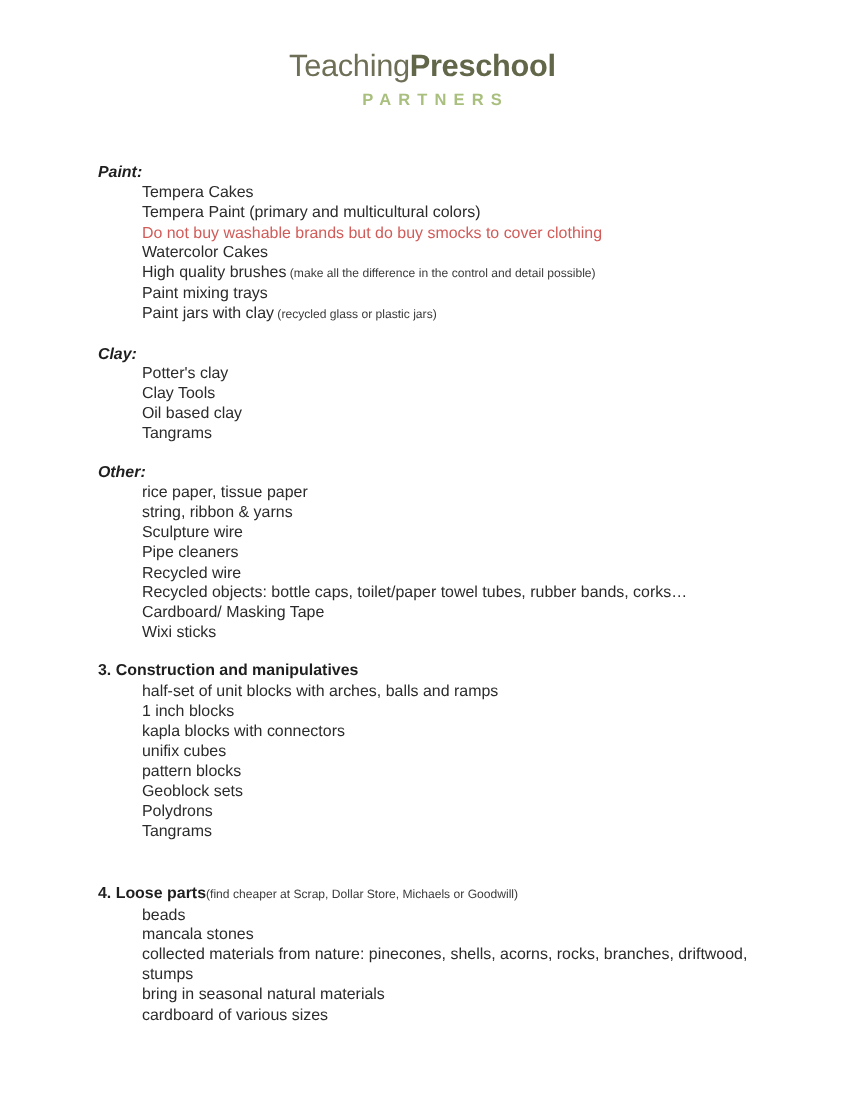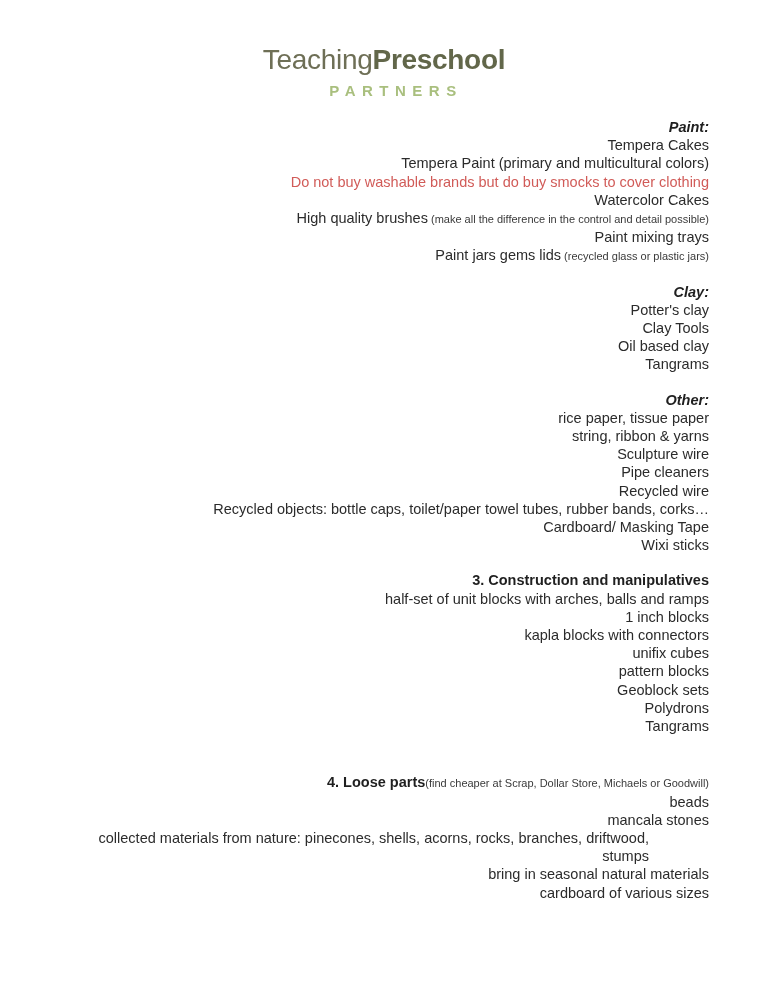--- a/index.html
+++ b/index.html
@@ -49,23 +49,22 @@
     font-weight: 700;
     letter-spacing: 6.5px;
     color: #a9bf7e;
     padding-left: 24px;
   }
 
   
   .content {
     position: absolute;
     left: 89px;
-    top: 118px;
+    top: 148px;
     width: 620px;
-    text-align: right;
   }
 
   .section {
     margin: 0;
   }
   .gap-1 { height: 17px; }
   .gap-2 { height: 38px; }
 
   .heading {
     font-size: 14.5px;
@@ -82,20 +81,21 @@
     font-style: normal;
     color: #1f1f1f;
     white-space: nowrap;
   }
   .line {
     font-size: 14.5px;
     line-height: 18.2px;
     font-weight: 400;
     color: #2b2b2b;
     white-space: nowrap;
+    margin-left: 40px;
   }
   .line.wrap {
     white-space: normal;
     width: 560px;
   }
   .line.red {
     color: #d15b58;
   }
   .note {
     font-size: 11px;
@@ -117,21 +117,21 @@
 
   <div class="content">
       <div class="section">
         <div class="heading"><span>Paint:</span></div>
         <div class="line"><span>Tempera Cakes</span></div>
         <div class="line"><span>Tempera  Paint (primary and  multicultural colors)</span></div>
         <div class="line red"><span>Do not buy washable brands but do buy smocks to cover clothing</span></div>
         <div class="line"><span>Watercolor Cakes</span></div>
         <div class="line"><span>High quality brushes</span><span class="note"> (make all the difference in the control and detail possible)</span></div>
         <div class="line"><span>Paint mixing trays</span></div>
-        <div class="line"><span>Paint jars gems lids</span><span class="note"> (recycled glass or plastic jars)</span></div>
+        <div class="line"><span>Paint jars with clay</span><span class="note"> (recycled glass or plastic jars)</span></div>
       </div>
       <div class="gap-1"></div>
       <div class="section">
         <div class="heading"><span>Clay:</span></div>
         <div class="line"><span>Potter's clay</span></div>
         <div class="line"><span>Clay Tools</span></div>
         <div class="line"><span>Oil based clay</span></div>
         <div class="line"><span>Tangrams</span></div>
       </div>
       <div class="gap-1"></div>

